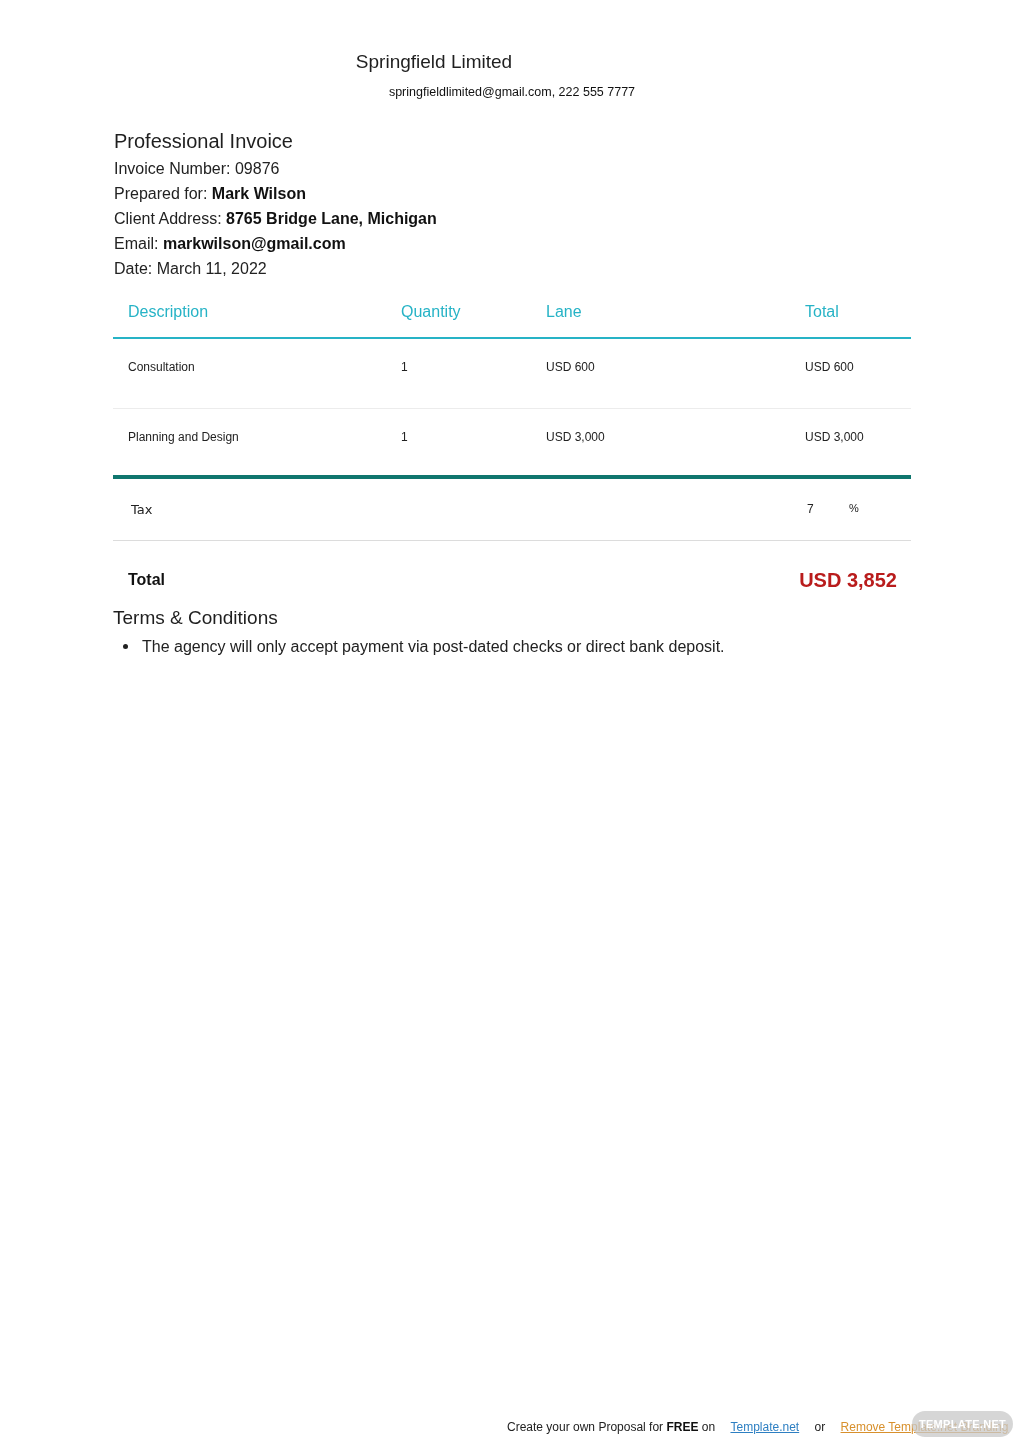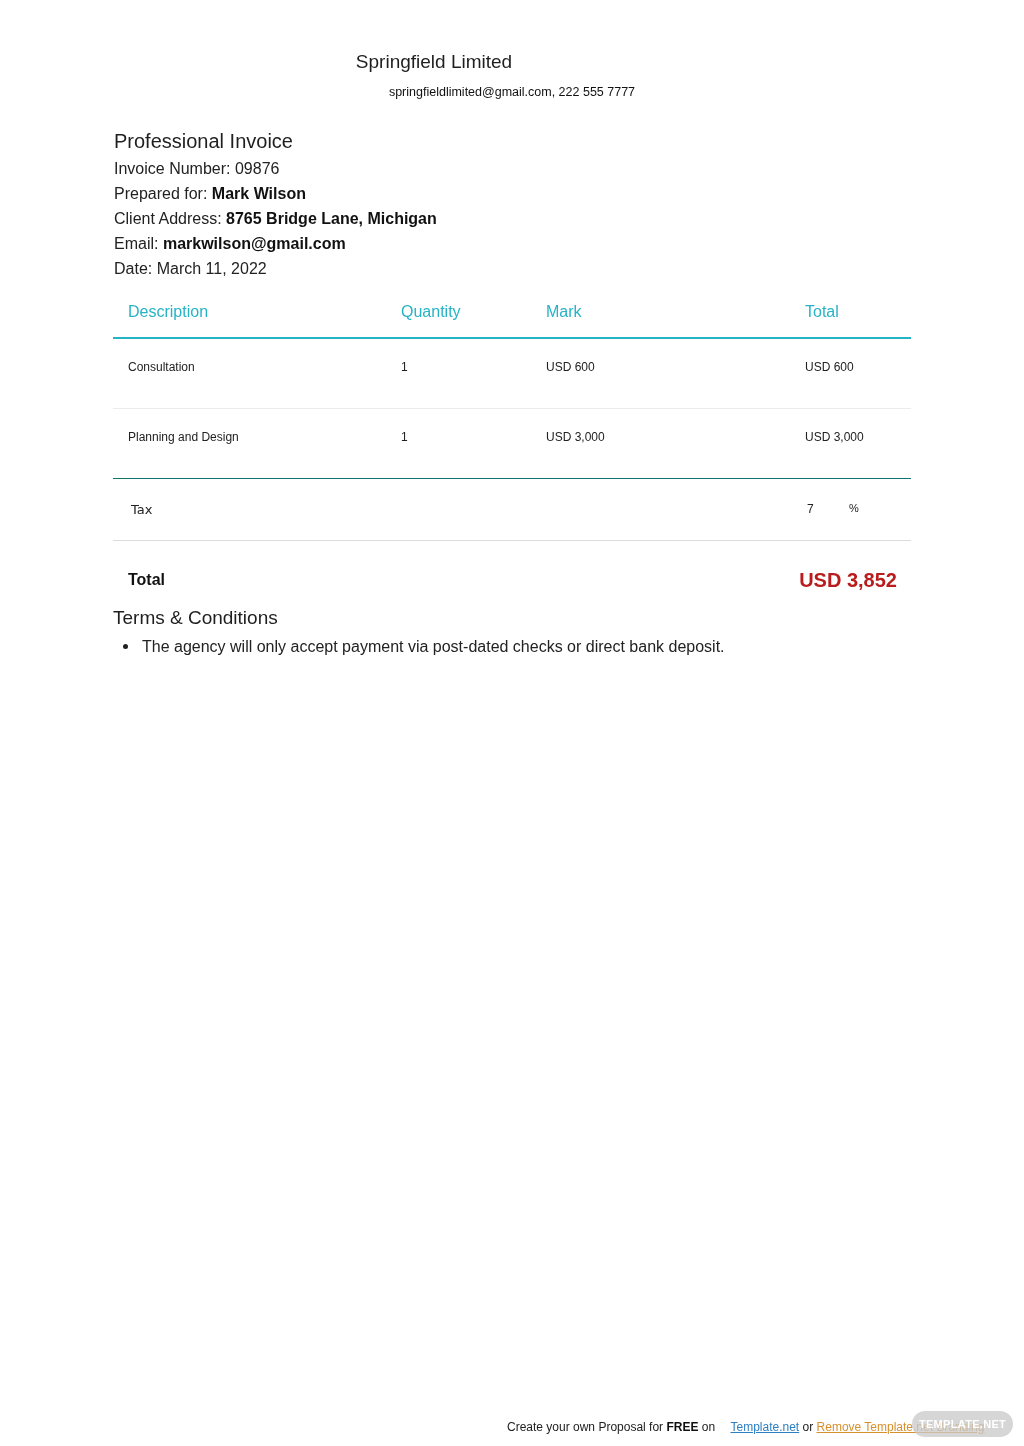--- a/index.html
+++ b/index.html
@@ -10,41 +10,41 @@
     .company-contact { position: absolute; top: 85px; left: 0; width: 1024px; text-align: center; font-size: 12.5px; color: #111; font-weight: 500; }
 
     .invoice-title { position: absolute; top: 130px; left: 114px; font-size: 20px; color: #1f1f1f; }
     .info-line { position: absolute; left: 114px; font-size: 16px; color: #222; }
     .info-line b { font-weight: bold; color: #111; }
 
     .table { position: absolute; left: 113px; top: 283px; width: 798px; }
     .thead { height: 56px; border-bottom: 2px solid #26b3c6; position: relative; }
     .th { position: absolute; top: 20px; font-size: 16px; color: #26b3c6; font-weight: 500; }
     .trow { height: 70px; border-bottom: 1px solid #ececec; position: relative; }
-    .trow.last { border-bottom: 1px solid #0f766e; }
+    .trow.last { border-bottom: 4px solid #0f766e; }
     .td { position: absolute; top: 21px; font-size: 12px; color: #222; }
     .tax-row { height: 62px; border-bottom: 1px solid #dcdcdc; position: relative; }
     .tax-label { position: absolute; left: 18px; top: 23px; font-size: 13px; color: #222; font-family: "DejaVu Sans", sans-serif; }
     .tax-value { position: absolute; left: 694px; top: 23px; font-size: 12px; color: #222; }
     .tax-unit { position: absolute; left: 736px; top: 23px; font-size: 11px; color: #222; }
     .total-row { height: 80px; position: relative; }
     .total-label { position: absolute; left: 15px; top: 30px; font-size: 16px; font-weight: bold; color: #111; }
     .total-value { position: absolute; right: 14px; top: 28px; font-size: 20px; font-weight: bold; color: #b91c1c; }
 
     .c1 { left: 15px; } .c2 { left: 288px; } .c3 { left: 433px; } .c4 { left: 692px; }
 
     .terms-title { position: absolute; top: 607px; left: 113px; font-size: 19px; color: #1f1f1f; }
     .terms-list { position: absolute; top: 636px; left: 142px; list-style: none; }
     .terms-list li { font-size: 16px; color: #222; height: 25px; line-height: 22px; position: relative; }
     .terms-list li .bullet { position: absolute; left: -19px; top: 8px; width: 5px; height: 5px; border-radius: 50%; background: #222; }
 
     .footer { position: absolute; top: 1420px; left: 507px; font-size: 12px; color: #222; white-space: nowrap; }
     .footer .free { font-weight: bold; color: #111; }
     .footer .link-blue { color: #2d7fc2; text-decoration: underline; margin-left: 12px; }
-    .footer .or { margin: 0 0; }
+    .footer .or { margin: 0 12px; }
     .footer .link-orange { color: #d8902c; text-decoration: underline; text-align: right; }
     .watermark { position: absolute; top: 1411px; left: 912px; width: 101px; height: 26px; border-radius: 13px; background: rgba(200,200,200,0.75); color: #fff; font-size: 11px; font-weight: bold; text-align: center; line-height: 26px; letter-spacing: 0.3px; }
   </style>
 </head>
 <body>
 
 <div class="company-name">Springfield Limited</div>
 <div class="company-contact">springfieldlimited@gmail.com, 222 555 7777</div>
 
 <div class="invoice-title">Professional Invoice</div>
@@ -62,21 +62,21 @@
   <span>Email: </span><b>markwilson@gmail.com</b>
 </div>
 <div class="info-line" style="top:260px">
   <span>Date: </span><span>March 11, 2022</span>
 </div>
 
 <div class="table">
   <div class="thead">
     <span class="th c1">Description</span>
     <span class="th c2">Quantity</span>
-    <span class="th c3">Mark</span>
+    <span class="th c3">Lane</span>
     <span class="th c4">Total</span>
   </div>
   <div class="trow">
     <span class="td c1">Consultation</span>
     <span class="td c2">1</span>
     <span class="td c3">USD 600</span>
     <span class="td c4">USD 600</span>
   </div>
   <div class="trow last">
     <span class="td c1">Planning and Design</span>

